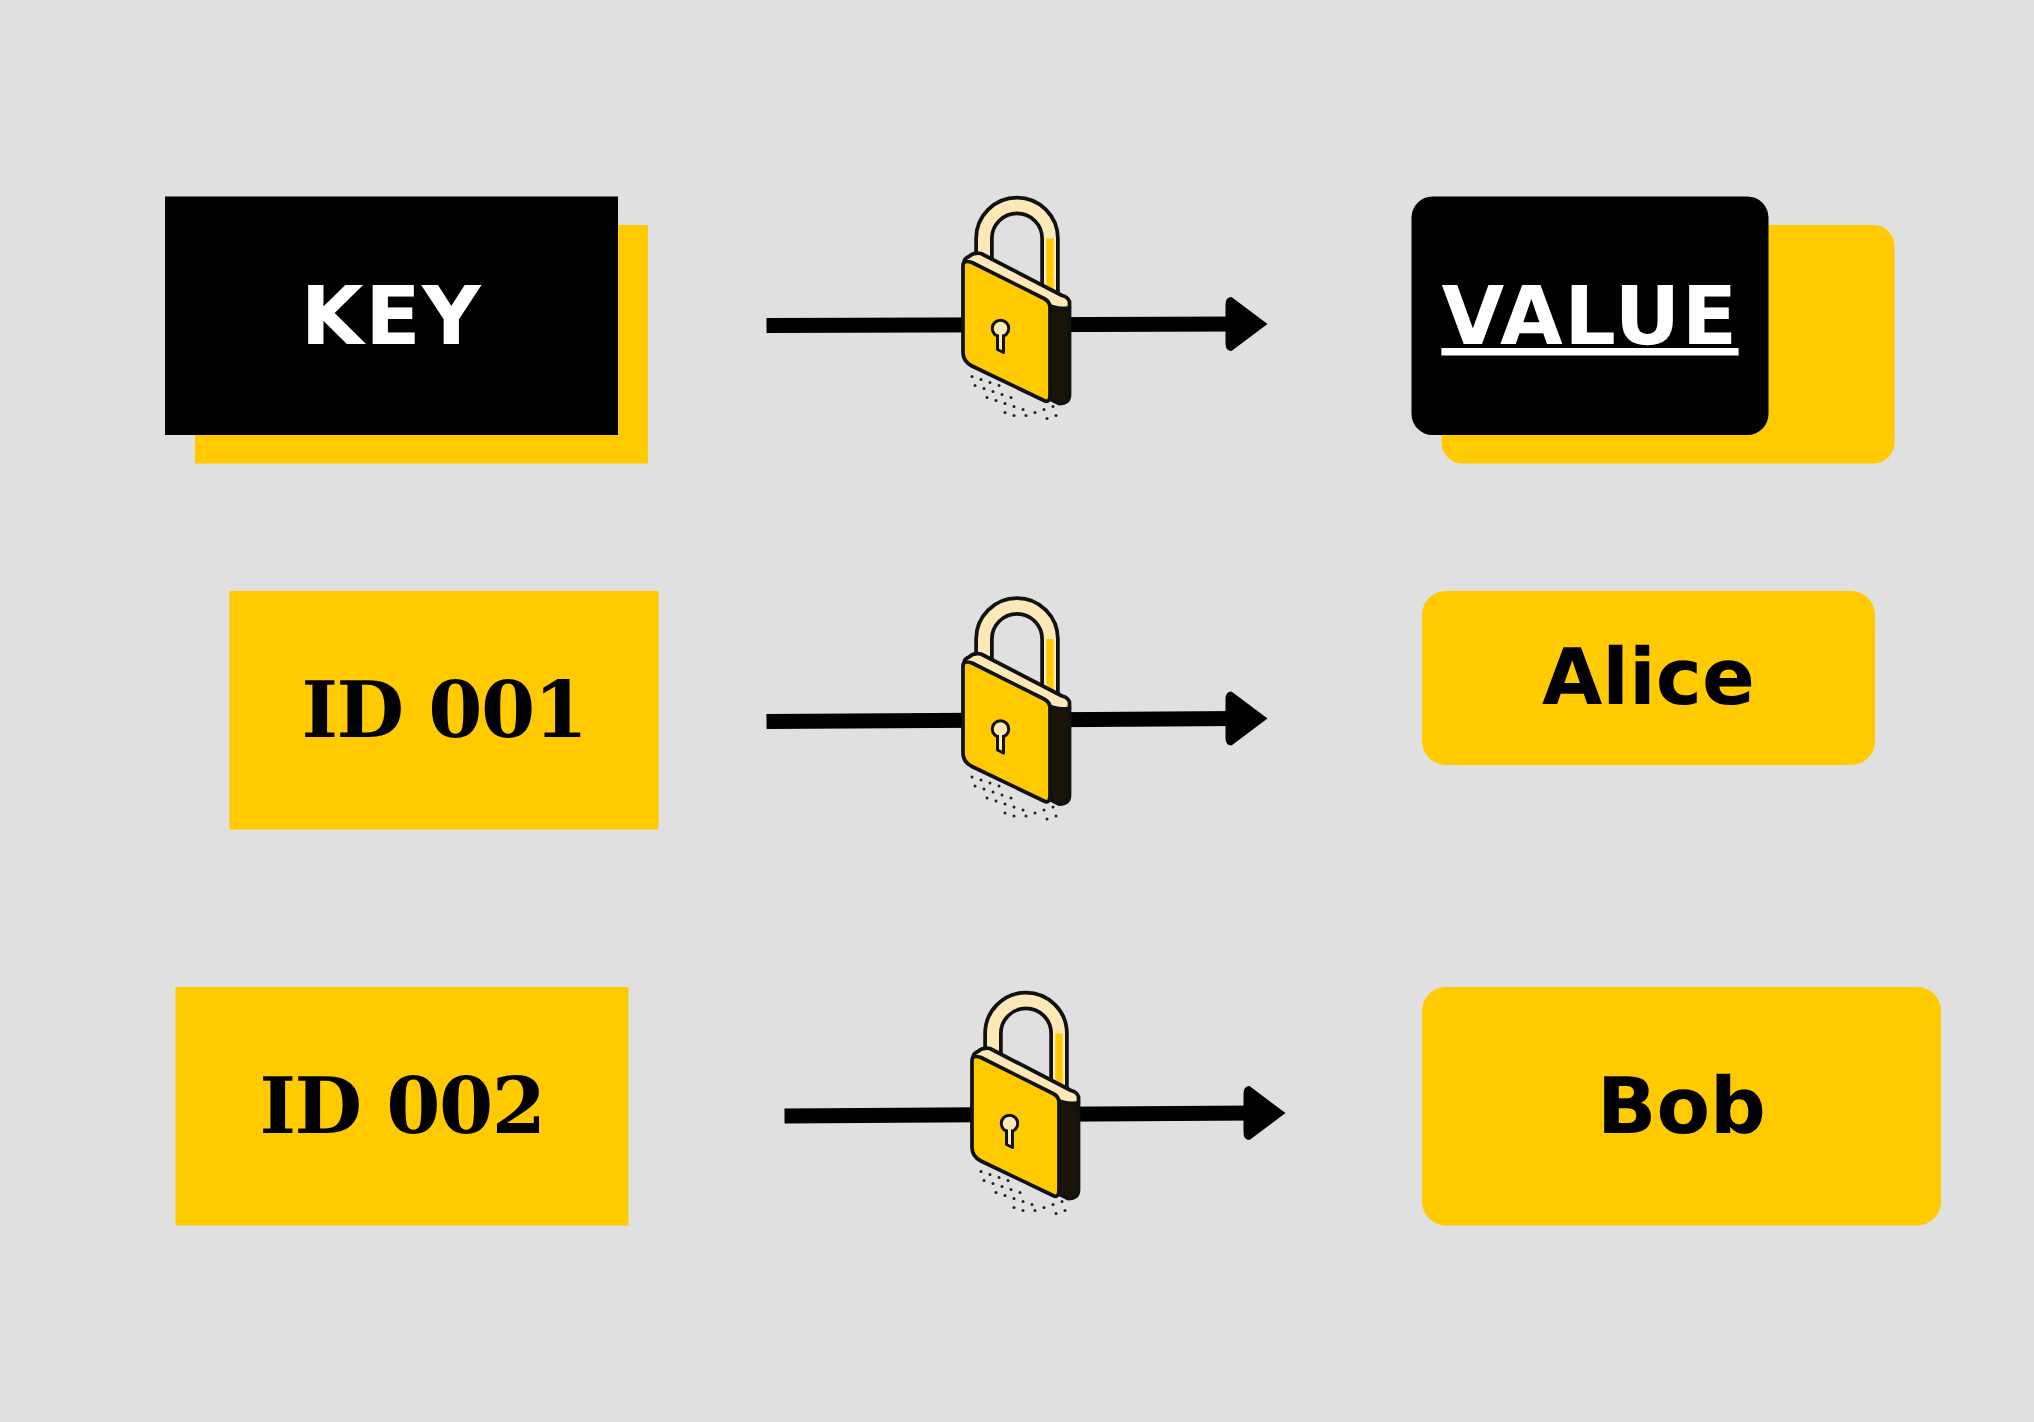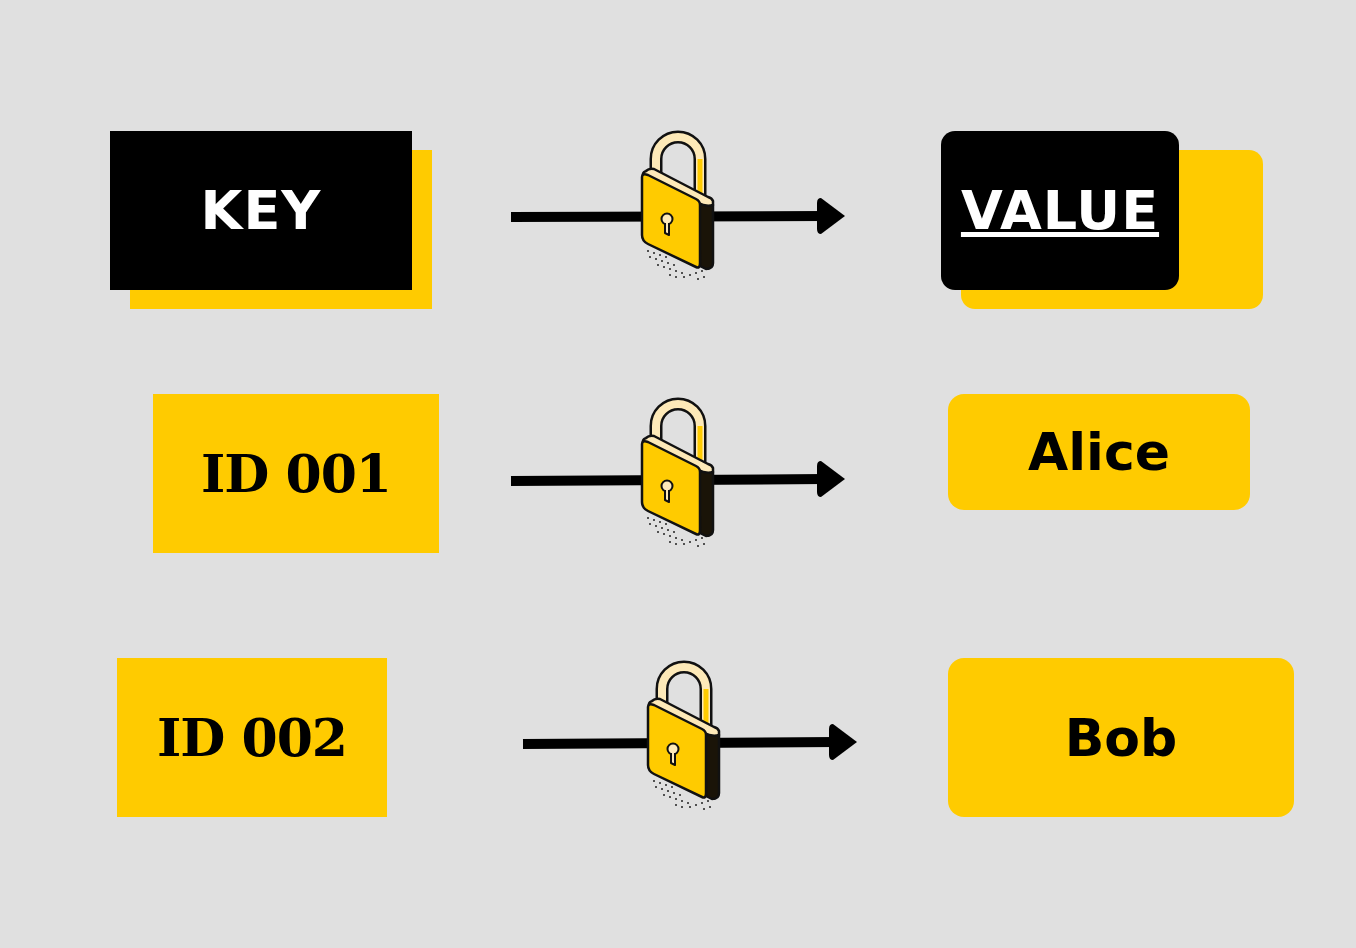--- a/index.html
+++ b/index.html
@@ -31,21 +31,21 @@
   <span>VALUE</span>
 </div>
 
 <div class="box cell key-font" style="left:117px;top:394px;width:286px;height:159px;margin-left:36px;">
   <span>ID 001</span>
 </div>
 <div class="box cell" style="left:948px;top:394px;width:302px;height:116px;border-radius:16px;">
   <span>Alice</span>
 </div>
 
-<div class="box cell key-font" style="left:117px;top:658px;width:270px;height:159px;text-align:center;">
+<div class="box cell key-font" style="left:117px;top:658px;width:302px;height:159px;text-align:center;">
   <span>ID 002</span>
 </div>
 <div class="box cell" style="left:948px;top:658px;width:346px;height:159px;border-radius:16px;">
   <span>Bob</span>
 </div>
 
 <svg width="0" height="0" style="position:absolute">
   <defs>
     <g id="lock">
 

